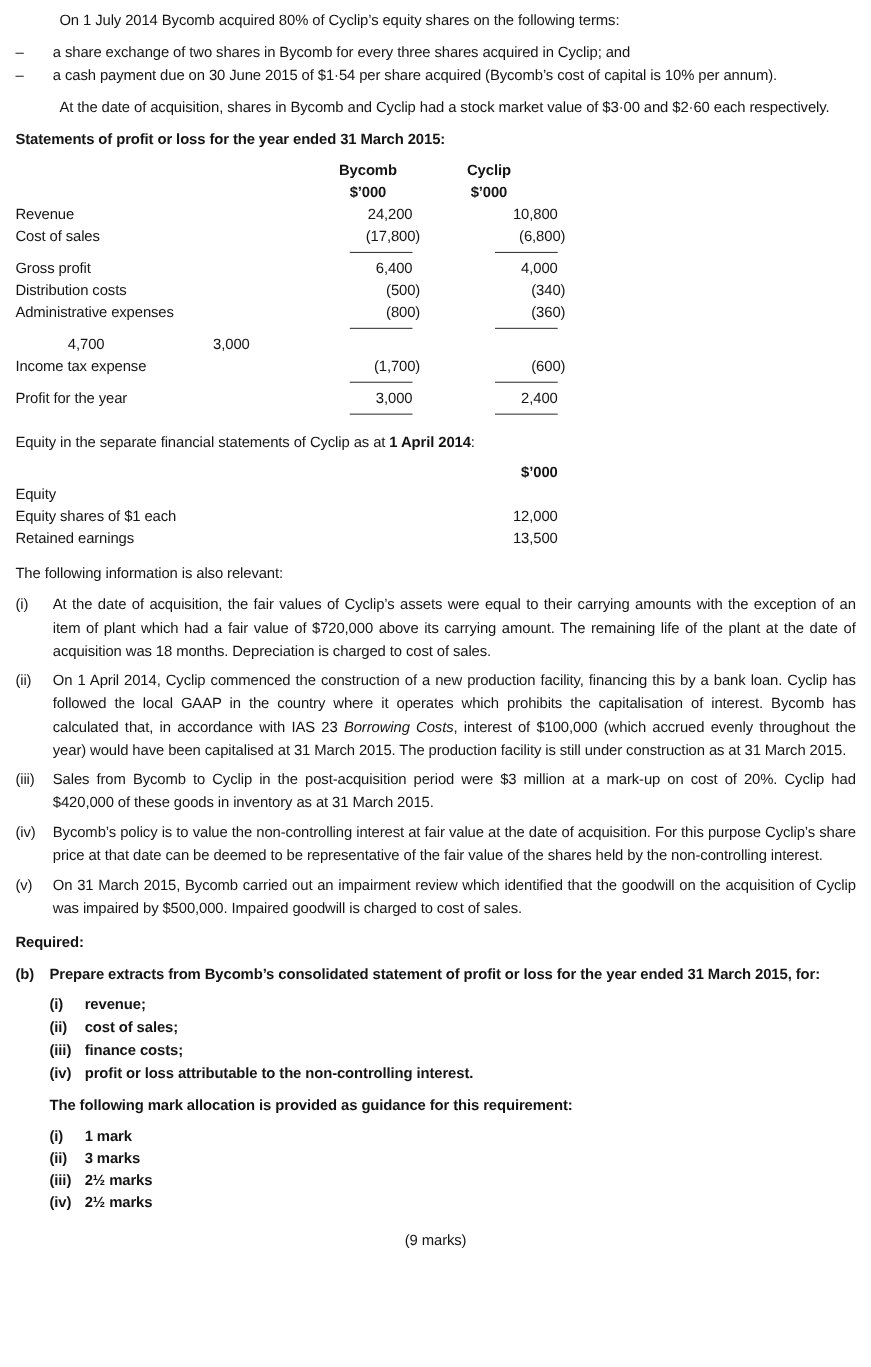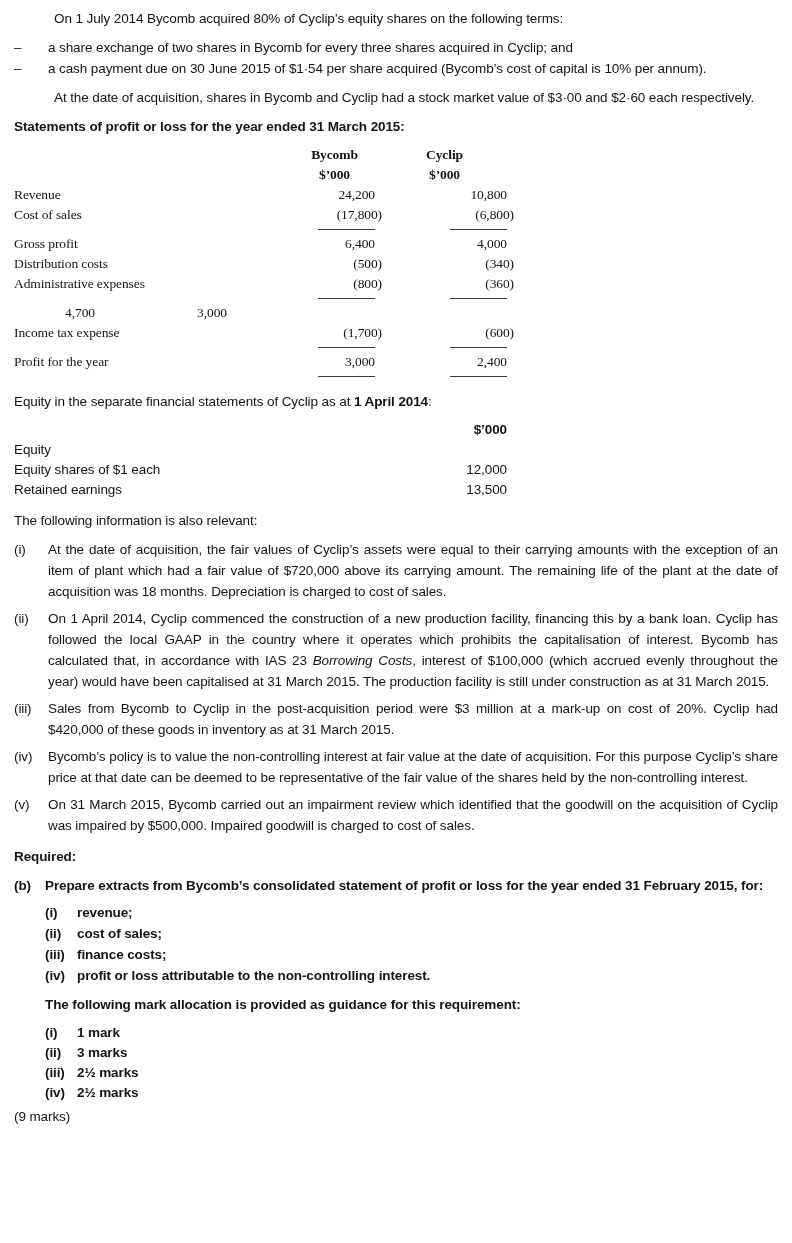--- a/index.html
+++ b/index.html
@@ -17,21 +17,21 @@
   .italic { font-style:italic; }
 
   
   .terms { margin:0 0 8px 0; }
   .hang { display:flex; }
   .marker { flex:0 0 34px; line-height:21px; }
   .htext { flex:1; text-align:justify; line-height:21px; }
 
   
   .sopl-table { margin:2px 0 10px 0; }
-  .trow { display:flex; line-height:20px;font-family:Liberation Serif, serif; }
+  .trow { display:flex; line-height:20px; }
   .tlabel { flex:0 0 280px; }
   .tval, .thcell { text-align:right; }
   .tc1 { flex:0 0 88px; }
   .tc2 { flex:0 0 132px; }
   .np { padding-right:7px; }
   .thead .thcell { text-align:center; font-weight:700; padding-right:7px; }
   .rule-row { display:flex; height:9px; align-items:center; }
   .rule { width:57px; border-top:1.3px solid #3a3a3a; margin-left:auto; margin-right:7px; height:0; }
 
   
@@ -49,21 +49,21 @@
   .req-heading { margin:10px 0 8px 0; font-weight:700; line-height:21px; }
   .req-item { display:flex; margin-bottom:6px; }
   .req-label { flex:0 0 31px; font-weight:700; line-height:21px; }
   .req-text { flex:1; font-weight:700; text-align:justify; line-height:21px; }
   .sub-list { margin:6px 0 8px 31px; }
   .sub-item { display:flex; line-height:21px; font-weight:700; }
   .sub-num { flex:0 0 32px; }
   .guidance { margin:0 0 8px 31px; font-weight:700; line-height:21px; }
   .marks-list { margin:6px 0 0 31px; }
   .mark-item { display:flex; line-height:20px; font-weight:700; }
-  .total-marks { text-align:left; line-height:21px; margin-top:3px; }
+  .total-marks { text-align:center; line-height:21px; margin-top:14px; }
 </style>
 </head>
 <body>
 
 <div class="page">
 
   <p class="para justify">On 1 July 2014 Bycomb acquired 80% of Cyclip’s equity shares on the following terms:</p>
 
   <div class="terms">
     <div class="hang">
@@ -216,21 +216,21 @@
       <div class="note-num">(v)</div>
       <div class="note-body"><span>On 31 March 2015, Bycomb carried out an impairment review which identified that the goodwill on the acquisition of Cyclip was impaired by $500,000. Impaired goodwill is charged to cost of sales.</span><span class="italic"></span><span></span></div>
     </div>
   </div>
 
   <div>
     <div class="req-heading">Required:</div>
 
     <div class="req-item">
       <div class="req-label">(b)</div>
-      <div class="req-text">Prepare extracts from Bycomb’s consolidated statement of profit or loss for the year ended 31 February 2015, for:</div>
+      <div class="req-text">Prepare extracts from Bycomb’s consolidated statement of profit or loss for the year ended 31 March 2015, for:</div>
     </div>
 
     <div class="sub-list">
       <div class="sub-item">
         <div class="sub-num">(i)</div>
         <div>revenue;</div>
       </div>
       <div class="sub-item">
         <div class="sub-num">(ii)</div>
         <div>cost of sales;</div>

